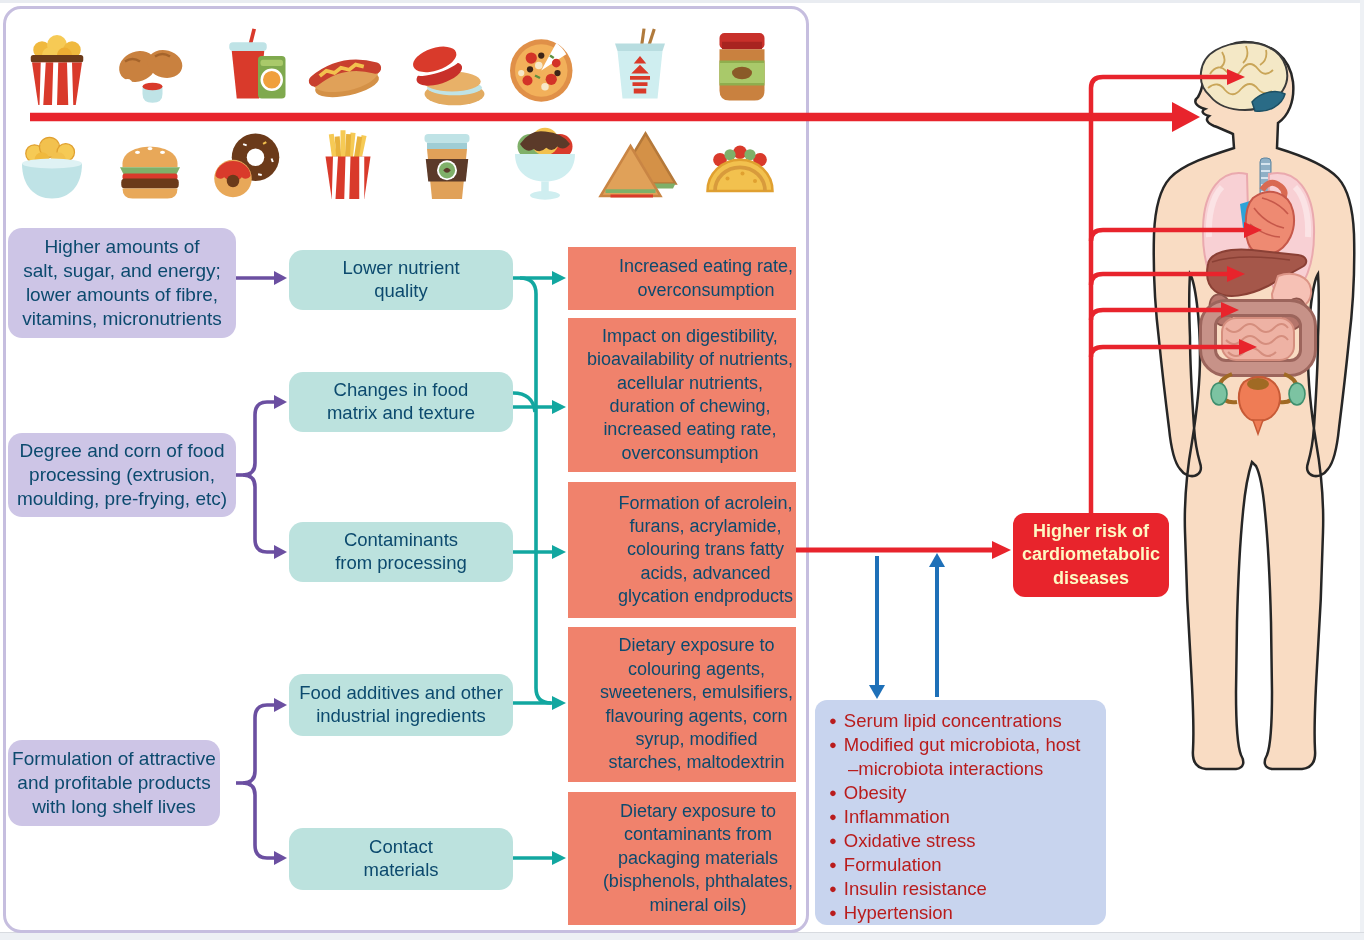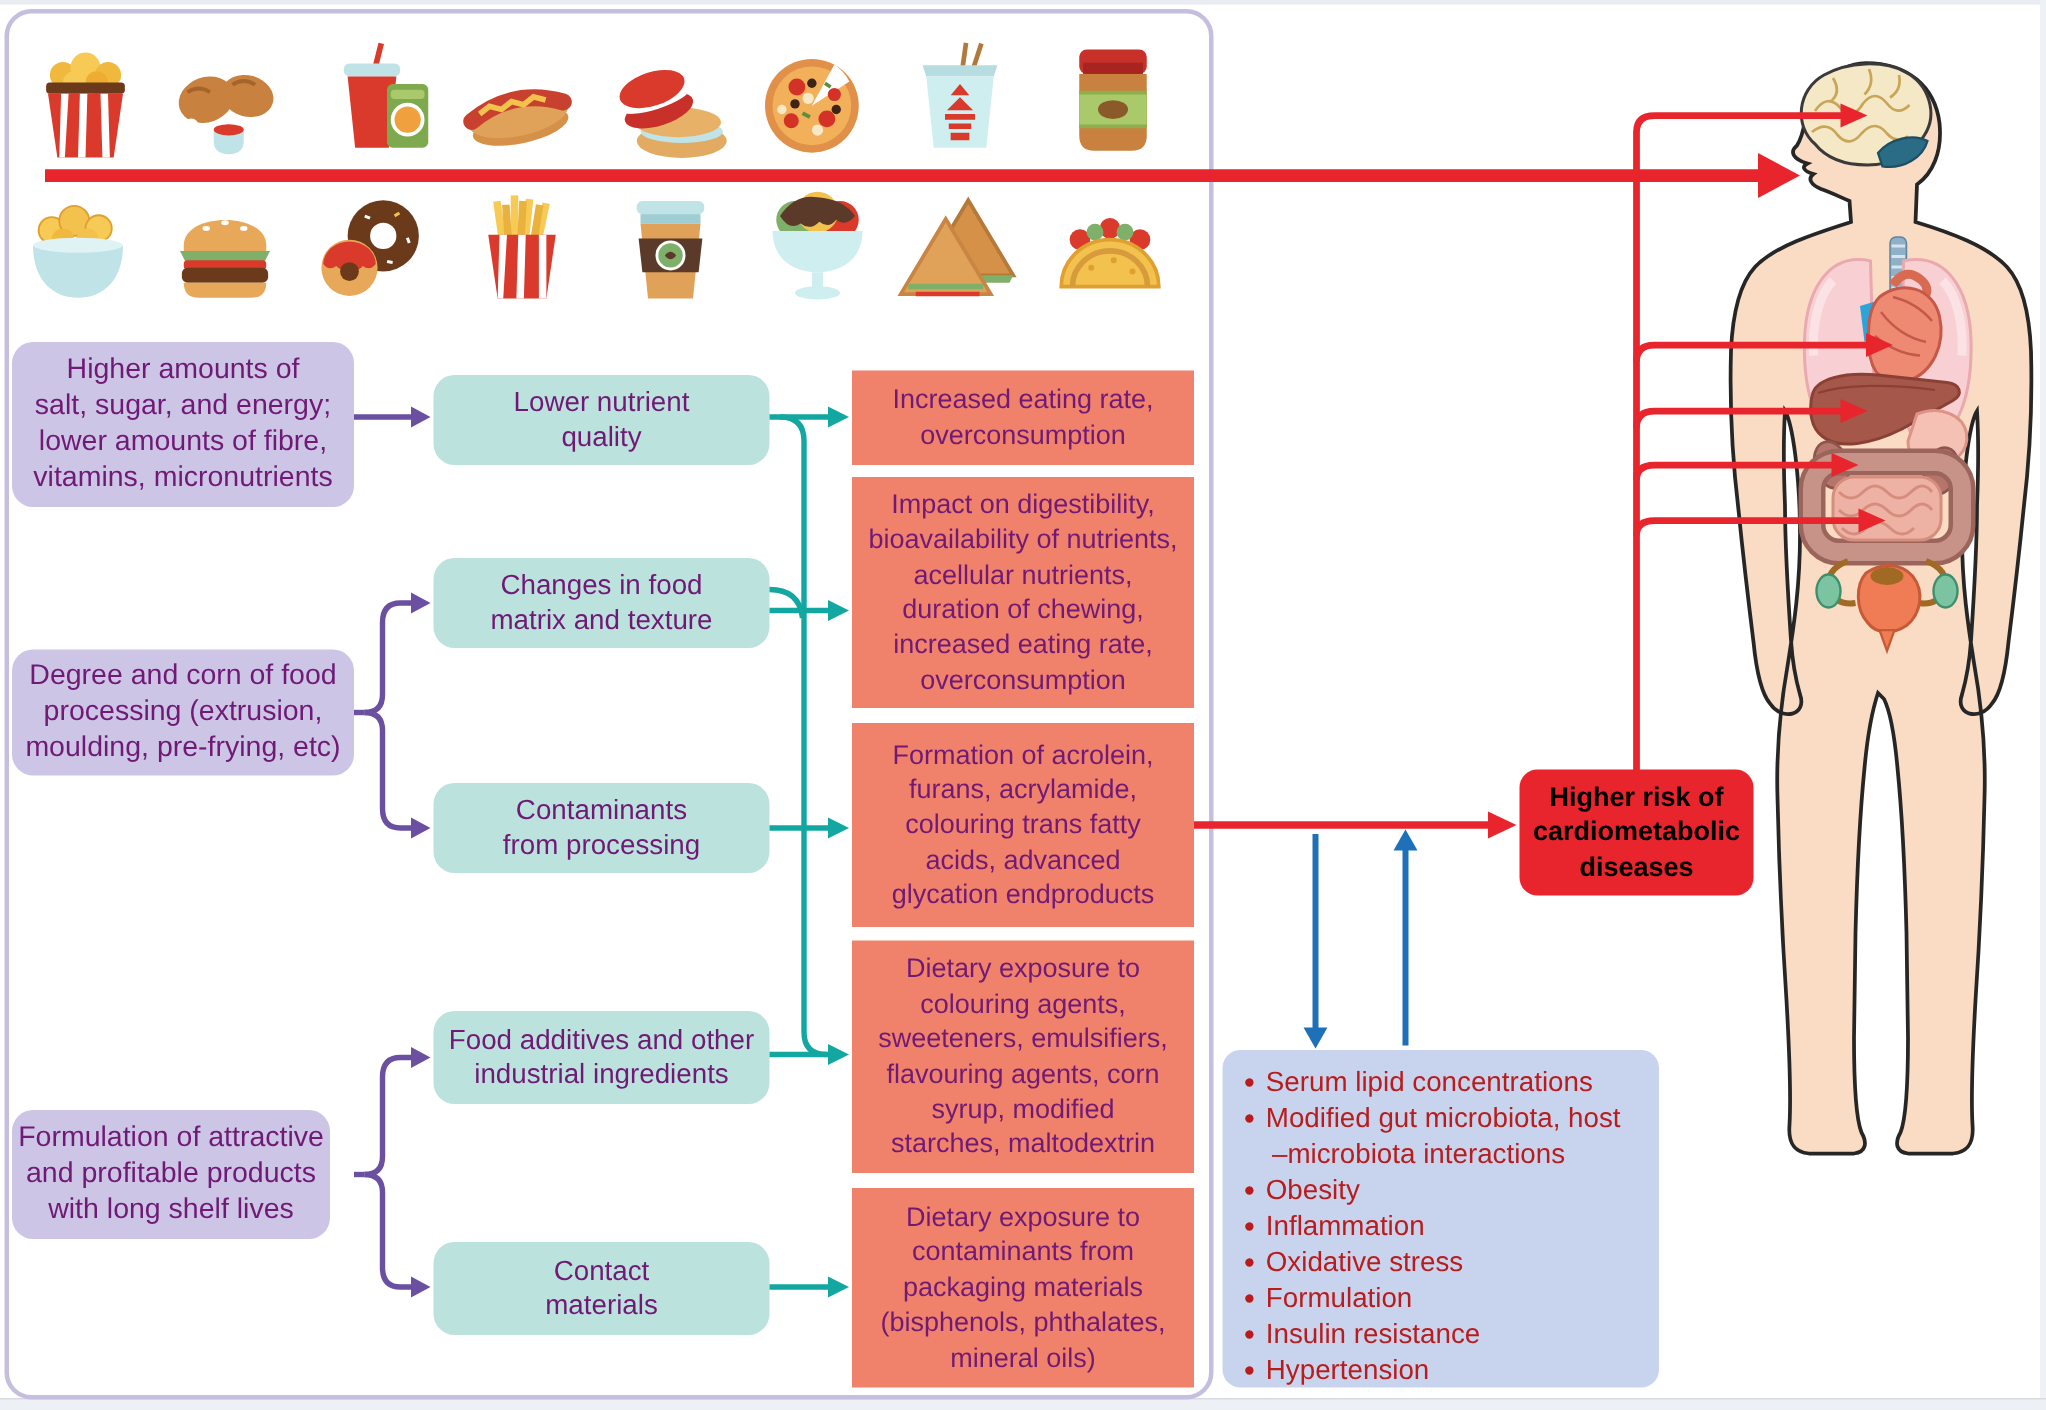--- a/index.html
+++ b/index.html
@@ -6,25 +6,25 @@
   .canvas{position:relative;width:1364px;height:940px;background:#ffffff;overflow:hidden;
           font-family:"Liberation Sans",sans-serif;}
   .edge-top{position:absolute;left:0;top:0;width:1364px;height:3px;background:#e9ecf1;}
   .edge-right{position:absolute;right:0;top:0;width:4px;height:940px;background:#eef1f5;}
   .edge-bottom{position:absolute;left:0;top:932px;width:1364px;height:8px;background:#edf0f4;border-top:1px solid #d8dbe0;}
   .panel{position:absolute;left:3px;top:6px;width:806px;height:927px;background:#ffffff;
          border:3px solid #c6bedf;border-radius:18px;box-sizing:border-box;z-index:1;}
   .icon{position:absolute;width:90px;height:80px;z-index:2;}
   .icon svg{width:100%;height:100%;}
   .bx{position:absolute;display:flex;align-items:center;justify-content:center;text-align:center;
-      white-space:pre-line;box-sizing:border-box;z-index:2;color:#701a75;}
+      white-space:pre-line;box-sizing:border-box;z-index:2;color:#0c4a6e;}
   .pbox{background:#cdc5e6;border-radius:14px;font-size:19px;line-height:1.26;padding:2px 4px;}
   .tbox{background:#bce2de;border-radius:14px;font-size:18.5px;line-height:1.22;padding:2px 4px;text-align:center;}
-  .sbox{background:#f0826c;border-radius:0;font-size:18px;line-height:1.3;padding:2px 3px;}
-  .riskbox{background:#e8242c;border-radius:12px;font-size:18px;line-height:1.3;font-weight:bold;color:#000000;padding:2px 6px;}
+  .sbox{background:#f0826c;border-radius:0;font-size:18px;line-height:1.3;padding:2px 3px;justify-content:flex-end;}
+  .riskbox{background:#e8242c;border-radius:12px;font-size:18px;line-height:1.3;font-weight:bold;color:#fef9c3;padding:2px 6px;}
   .bluebox{position:absolute;left:815px;top:700px;width:291px;height:225px;background:#c8d4ee;
            border-radius:12px;box-sizing:border-box;padding:9px 8px 6px 14px;z-index:2;}
   .bluebox ul{margin:0;padding:0;list-style:none;}
   .bluebox li{font-size:18.5px;line-height:1.3;color:#b91c1c;padding-left:19px;text-indent:-19px;white-space:pre-line;}
   .bluebox li::before{content:"\25CF";font-size:13px;margin-right:7px;position:relative;top:-2px;}
   .overlay{position:absolute;left:0;top:0;z-index:3;pointer-events:none;}
   .bodywrap{position:absolute;left:1150px;top:22px;width:214px;height:780px;z-index:0;}
 </style>
 </head>
 <body>

